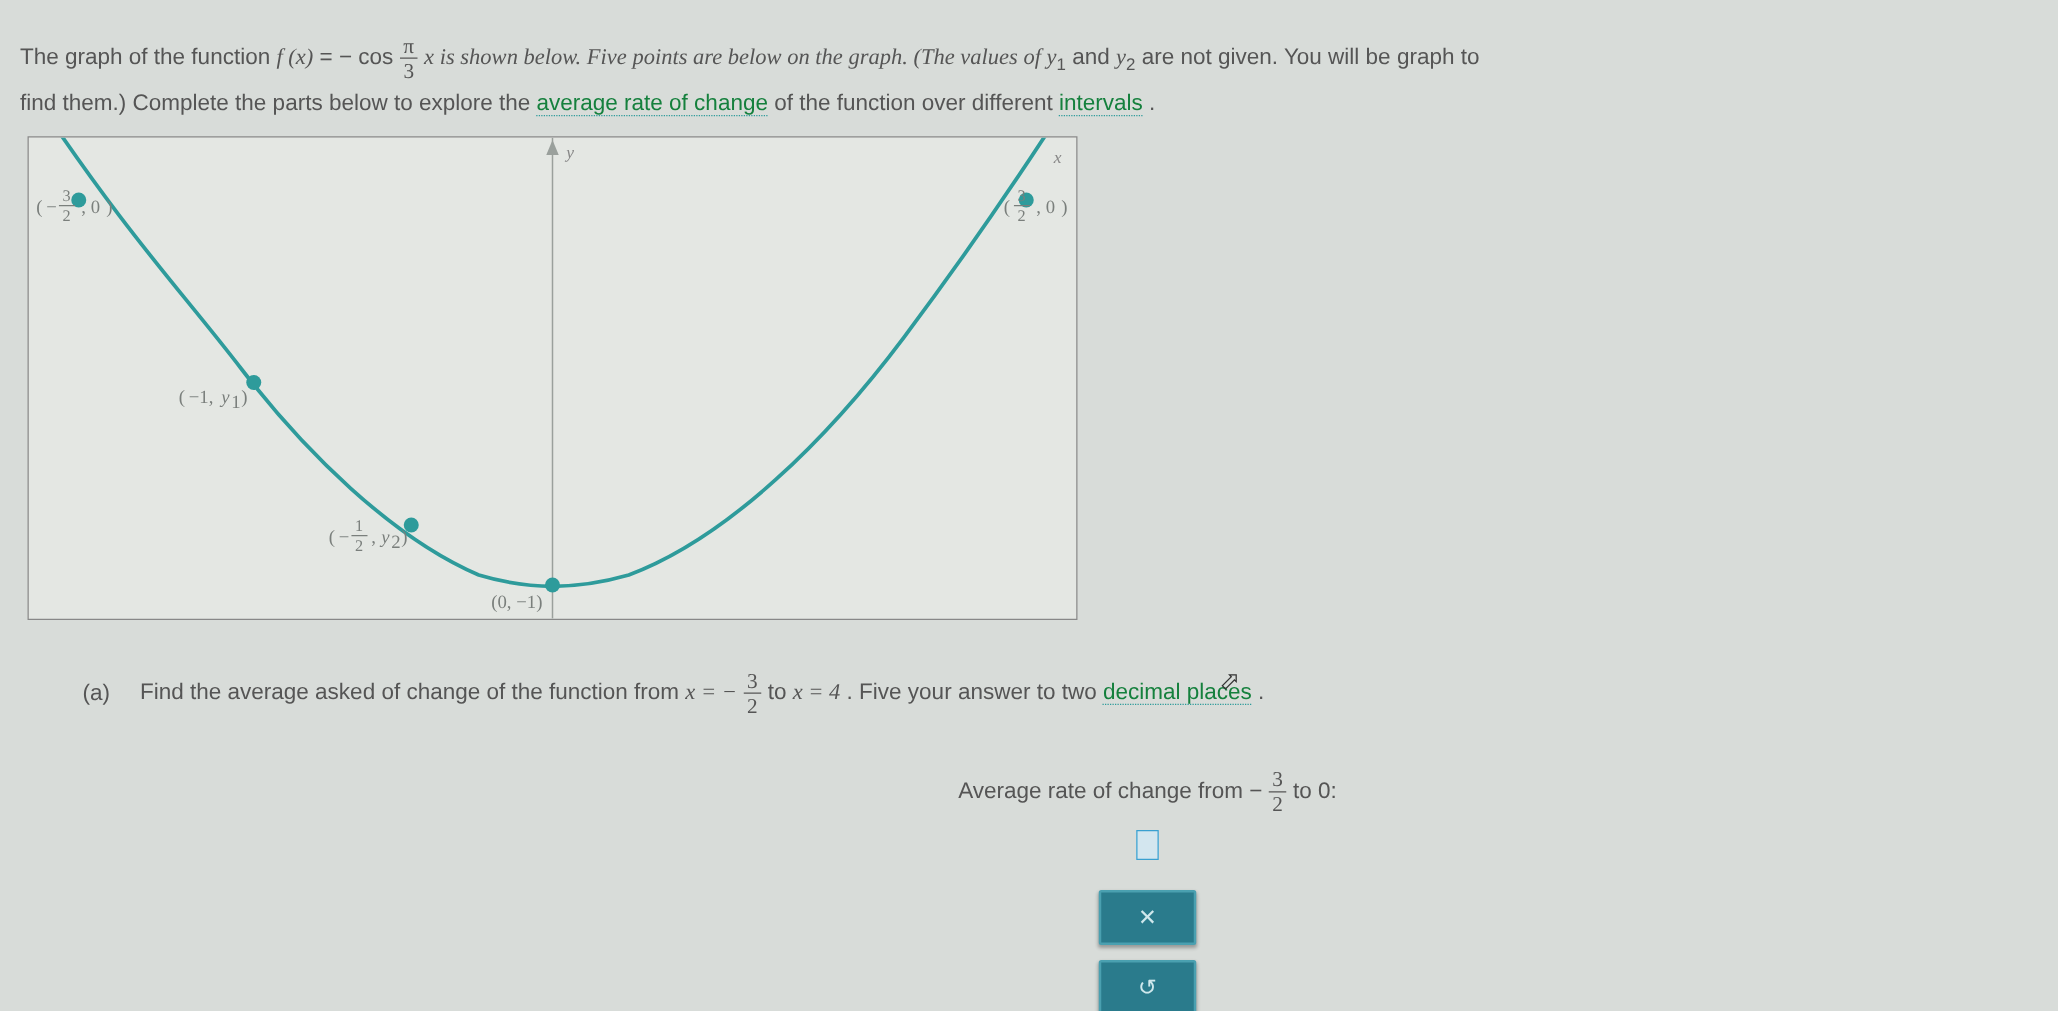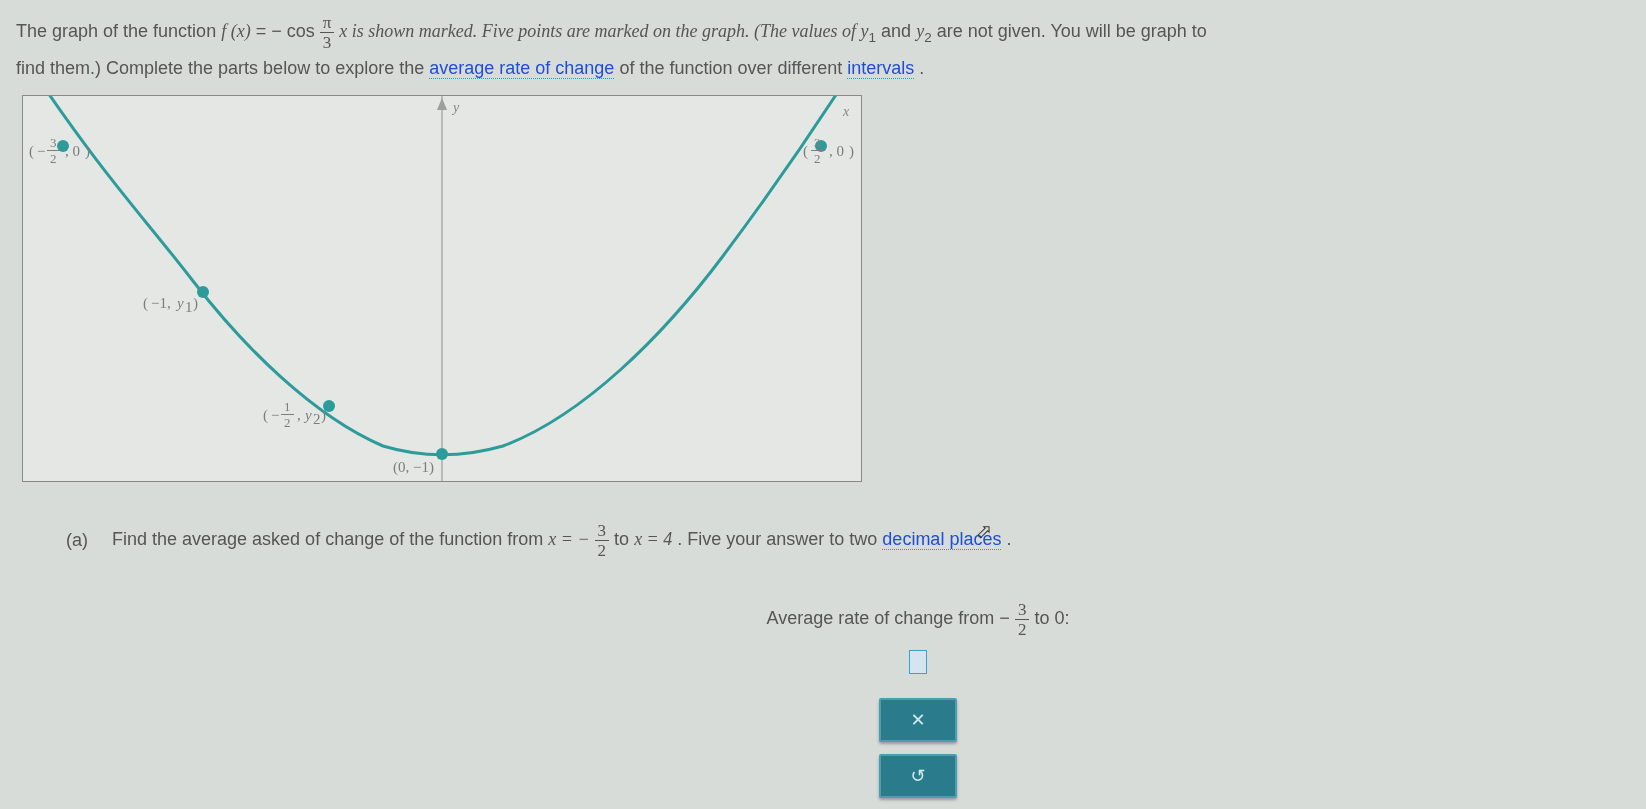--- a/index.html
+++ b/index.html
@@ -5,36 +5,36 @@
   body {
     margin: 0;
     padding: 14px 16px;
     font-family: Arial, Helvetica, sans-serif;
     font-size: 18px;
     color: #555;
     background: #d8dcd9;
     width: 1646px;
     box-sizing: border-box;
   }
-  .question-text { line-height: 1.9; margin-bottom: 10px; }
+  .question-text { line-height: 1.9; margin-bottom: 10px; margin-top: 14px; }
   .math { font-style: italic; font-family: "Times New Roman", serif; }
   .frac {
     display: inline-block;
     vertical-align: middle;
     text-align: center;
     font-family: "Times New Roman", serif;
     font-size: 17px;
     line-height: 1;
     position: relative;
   }
   .frac .num { display: block; border-bottom: 1px solid #555; padding: 0 3px 1px; }
   .frac .den { display: block; padding-top: 1px; }
   .sub { font-size: 0.75em; vertical-align: sub; }
   .link {
-    color: #1d4ed8;
+    color: #15803d;
     border-bottom: 1px dotted #2e9b9b;
     cursor: pointer;
   }
   .graph-box {
     border: 1.5px solid #888;
     width: 838px;
     height: 385px;
     background: #e4e7e3;
     margin-left: 6px;
     margin-top: 6px;
@@ -91,21 +91,21 @@
 <body>
 
 <div class="question-text">
   <span>The graph of the function </span>
   <span class="math">f (x)</span>
   <span> = − cos </span>
   <span class="frac">
     <span class="num">π</span>
     <span class="den">3</span>
   </span>
-  <span class="math"> x is shown marked. Five points are marked on the graph. (The values of </span>
+  <span class="math"> x is shown below. Five points are below on the graph. (The values of </span>
   <span class="math">y</span><span class="sub">1</span>
   <span> and </span>
   <span class="math">y</span><span class="sub">2</span>
   <span> are not given. You will be graph to</span>
   <br>
   <span>find them.) Complete the parts below to explore the </span>
   <span class="link">average rate of change</span>
   <span> of the function over different </span>
   <span class="link">intervals</span>
   <span>.</span>

